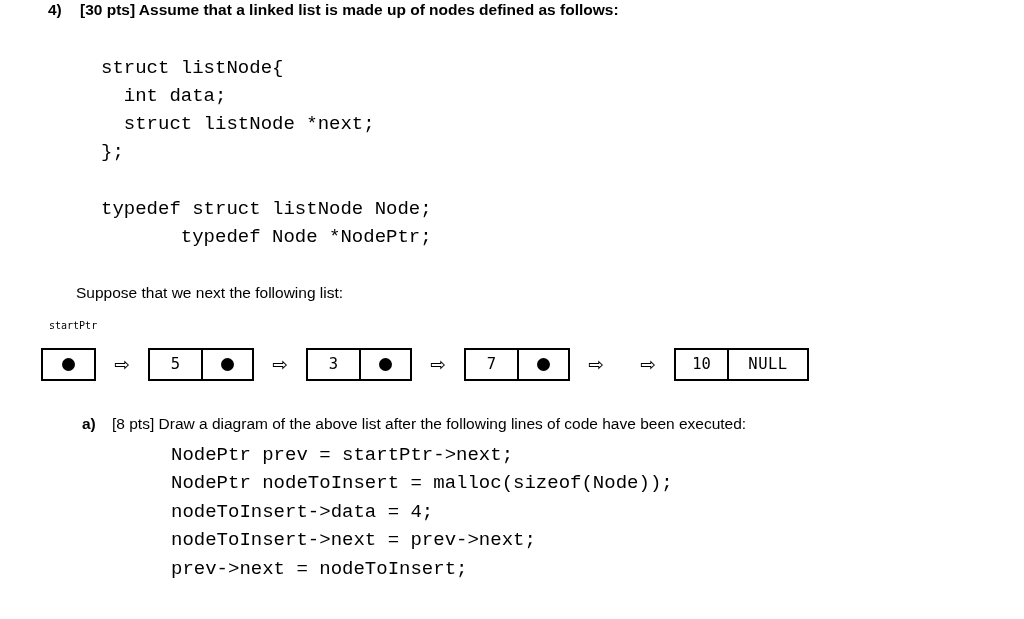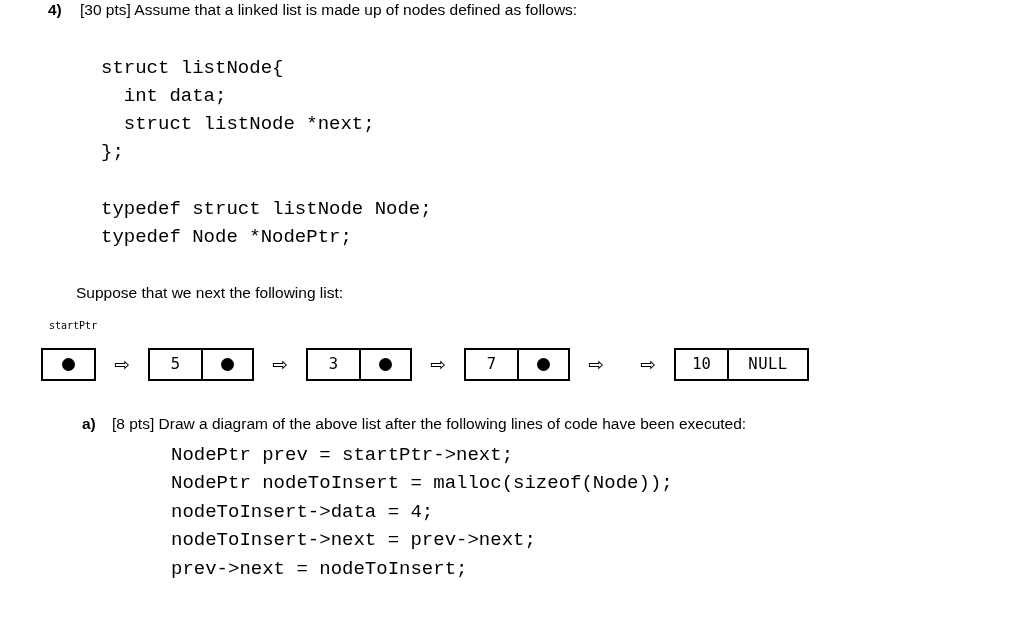--- a/index.html
+++ b/index.html
@@ -23,33 +23,33 @@
     top: 0px;
     font-size: 15.5px;
     line-height: 20px;
     white-space: nowrap;
   }
   .q-num {
     font-weight: bold;
     display: inline-block;
     width: 32px;
   }
-  .q-text { font-weight: normal; margin-top: 20px; }
+  .q-text { font-weight: bold; margin-top: 20px; }
 
   
   .code-block {
     position: absolute;
     font-family: Liberation Mono, monospace;
     font-size: 19px;
     line-height: 28px;
     white-space: pre;
     color: #000;
   }
   #struct-code { left: 101px; top: 54px; }
-  #typedef-code { left: 101px; top: 195px; }
+  #typedef-code { left: 101px; top: 195px; text-align: right; }
   #part-a-code { left: 127px; top: 441px; line-height: 28.4px; margin-left: 44px; }
 
   
   .suppose-line {
     position: absolute;
     left: 76px;
     top: 283px;
     font-size: 15.5px;
     line-height: 20px;
     white-space: nowrap;

